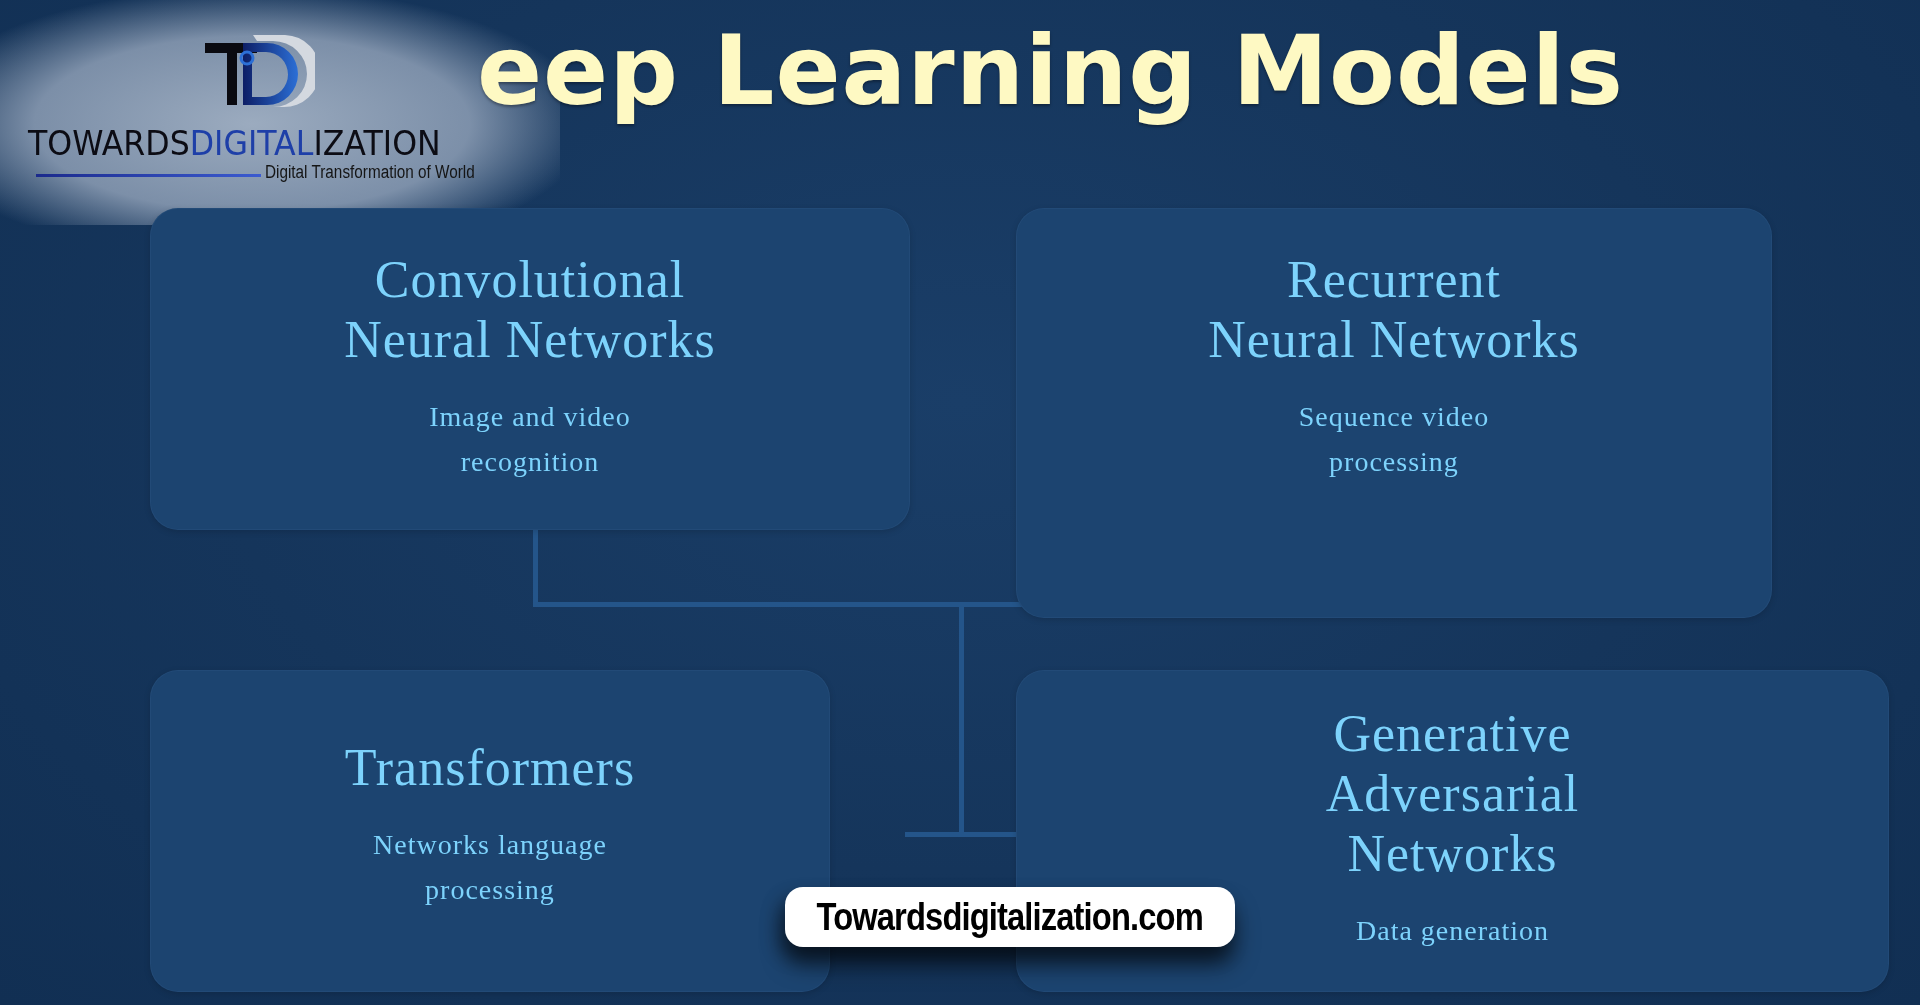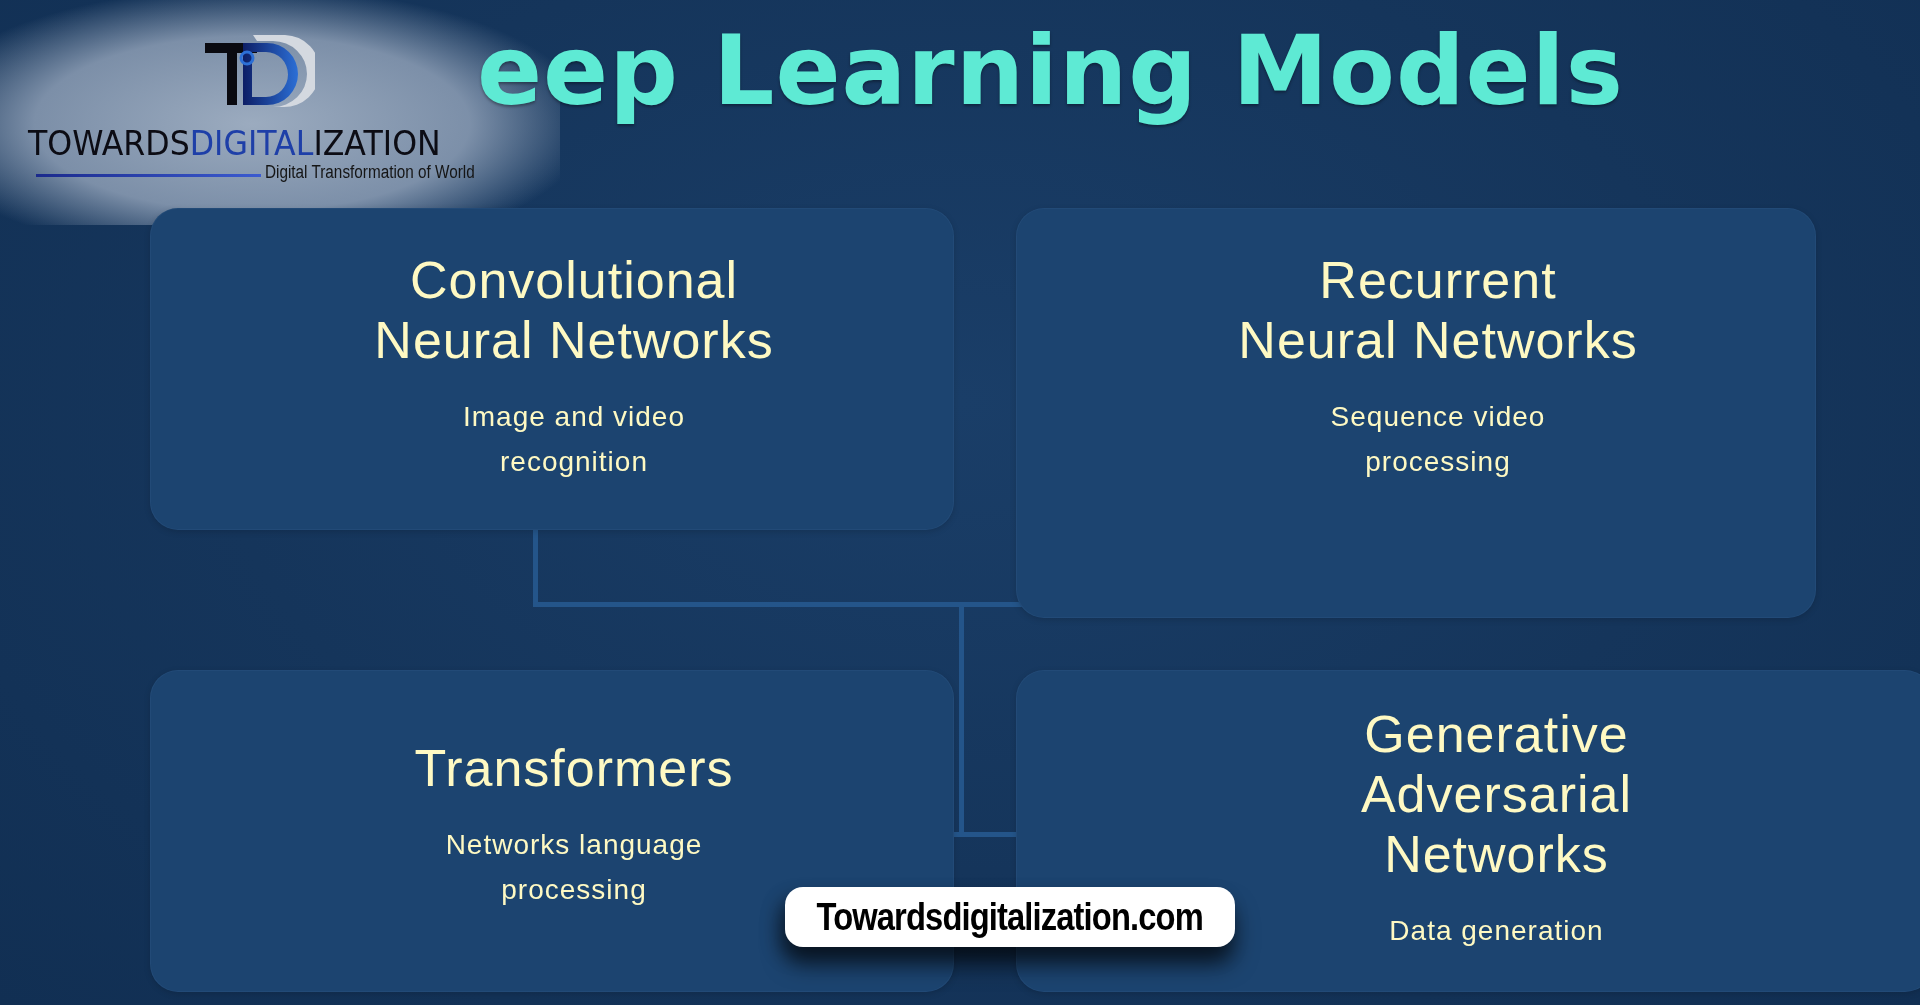--- a/index.html
+++ b/index.html
@@ -18,21 +18,21 @@
   
   .title {
     position: absolute;
     left: 0; right: 0; top: 16px;
     text-align: center;
     padding-left: 100px;
     font-family: "DejaVu Sans", sans-serif;
     font-weight: bold;
     font-size: 96px;
     letter-spacing: 1px;
-    color: #5eead4;
+    color: #fef9c3;
     line-height: 110px;
     text-shadow: 0 2px 3px rgba(0,0,0,0.35);
   }
   .logo-glow {
     position: absolute;
     left: 0; top: 0;
     width: 560px; height: 225px;
     background: radial-gradient(ellipse at 45% 55%, rgba(170,184,202,0.9) 0%, rgba(150,166,188,0.8) 50%, rgba(22,54,92,0) 78%);
   }
   .logo-mark {
@@ -68,41 +68,40 @@
     transform: scaleX(0.85);
     transform-origin: left center;
   }
 
   
   .card {
     position: absolute;
     background: #1c4470;
     border-radius: 28px;
     box-shadow: inset 0 0 0 1px rgba(80,120,170,0.12), 0 2px 6px rgba(0,0,0,0.15);
-    color: #fef9c3;
+    color: #7dd3fc;
     text-align: center;
-    font-family: Liberation Sans, sans-serif;
-    padding-left: 44px;
+    font-family: Liberation Serif, serif;
   }
   .card-title {
     font-size: 52px;
     line-height: 60px;
     letter-spacing: 1px;
     white-space: pre-line;
   }
   .card-desc {
     font-size: 28px;
     line-height: 45px;
     letter-spacing: 1px;
     white-space: pre-line;
     margin-top: 24px;
   }
   #card-cnn { left: 150px; top: 208px; width: 760px; height: 322px; }
   #card-rnn { left: 1016px; top: 208px; width: 756px; height: 410px; }
-  #card-transformers { left: 150px; top: 670px; width: 760px; height: 322px; }
+  #card-transformers { left: 150px; top: 670px; width: 680px; height: 322px; }
   #card-gan { left: 1016px; top: 670px; width: 873px; height: 322px; }
 
   #card-cnn .inner, #card-rnn .inner { padding-top: 42px; }
   #card-transformers .inner { padding-top: 68px; }
   #card-gan .inner { padding-top: 34px; }
   #card-gan .card-desc { }
 
   
   .line {
     position: absolute;

